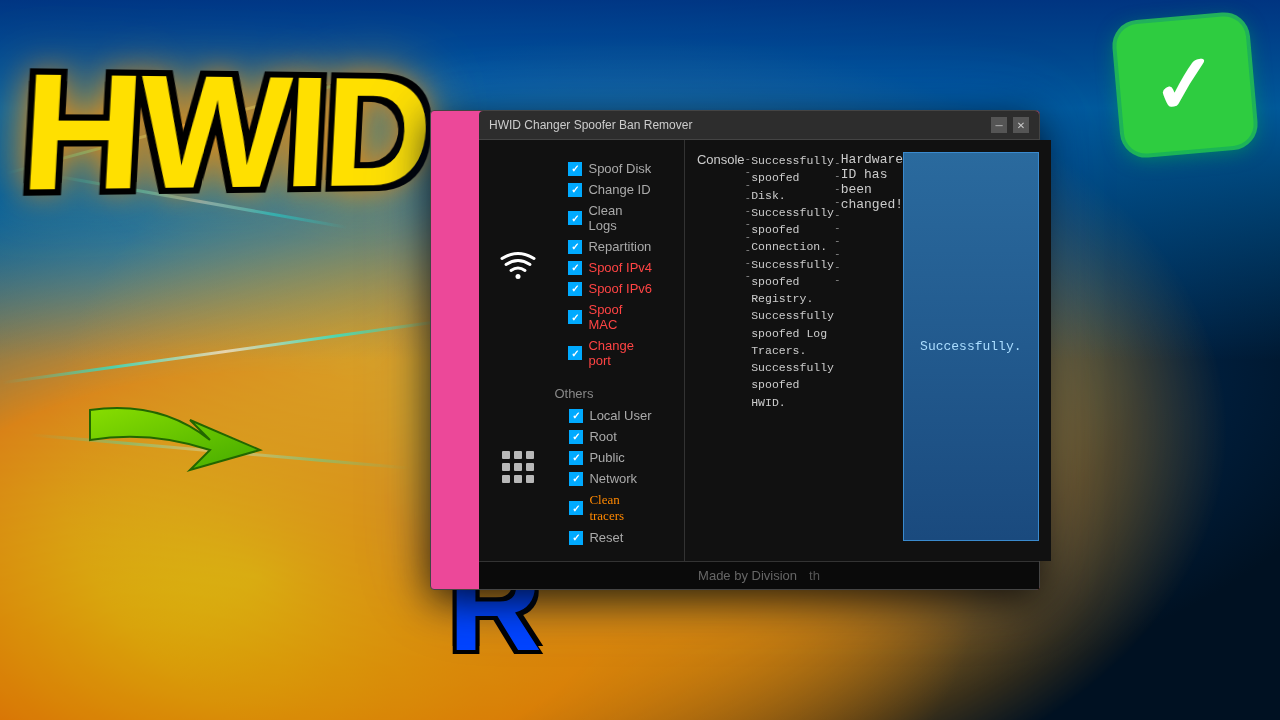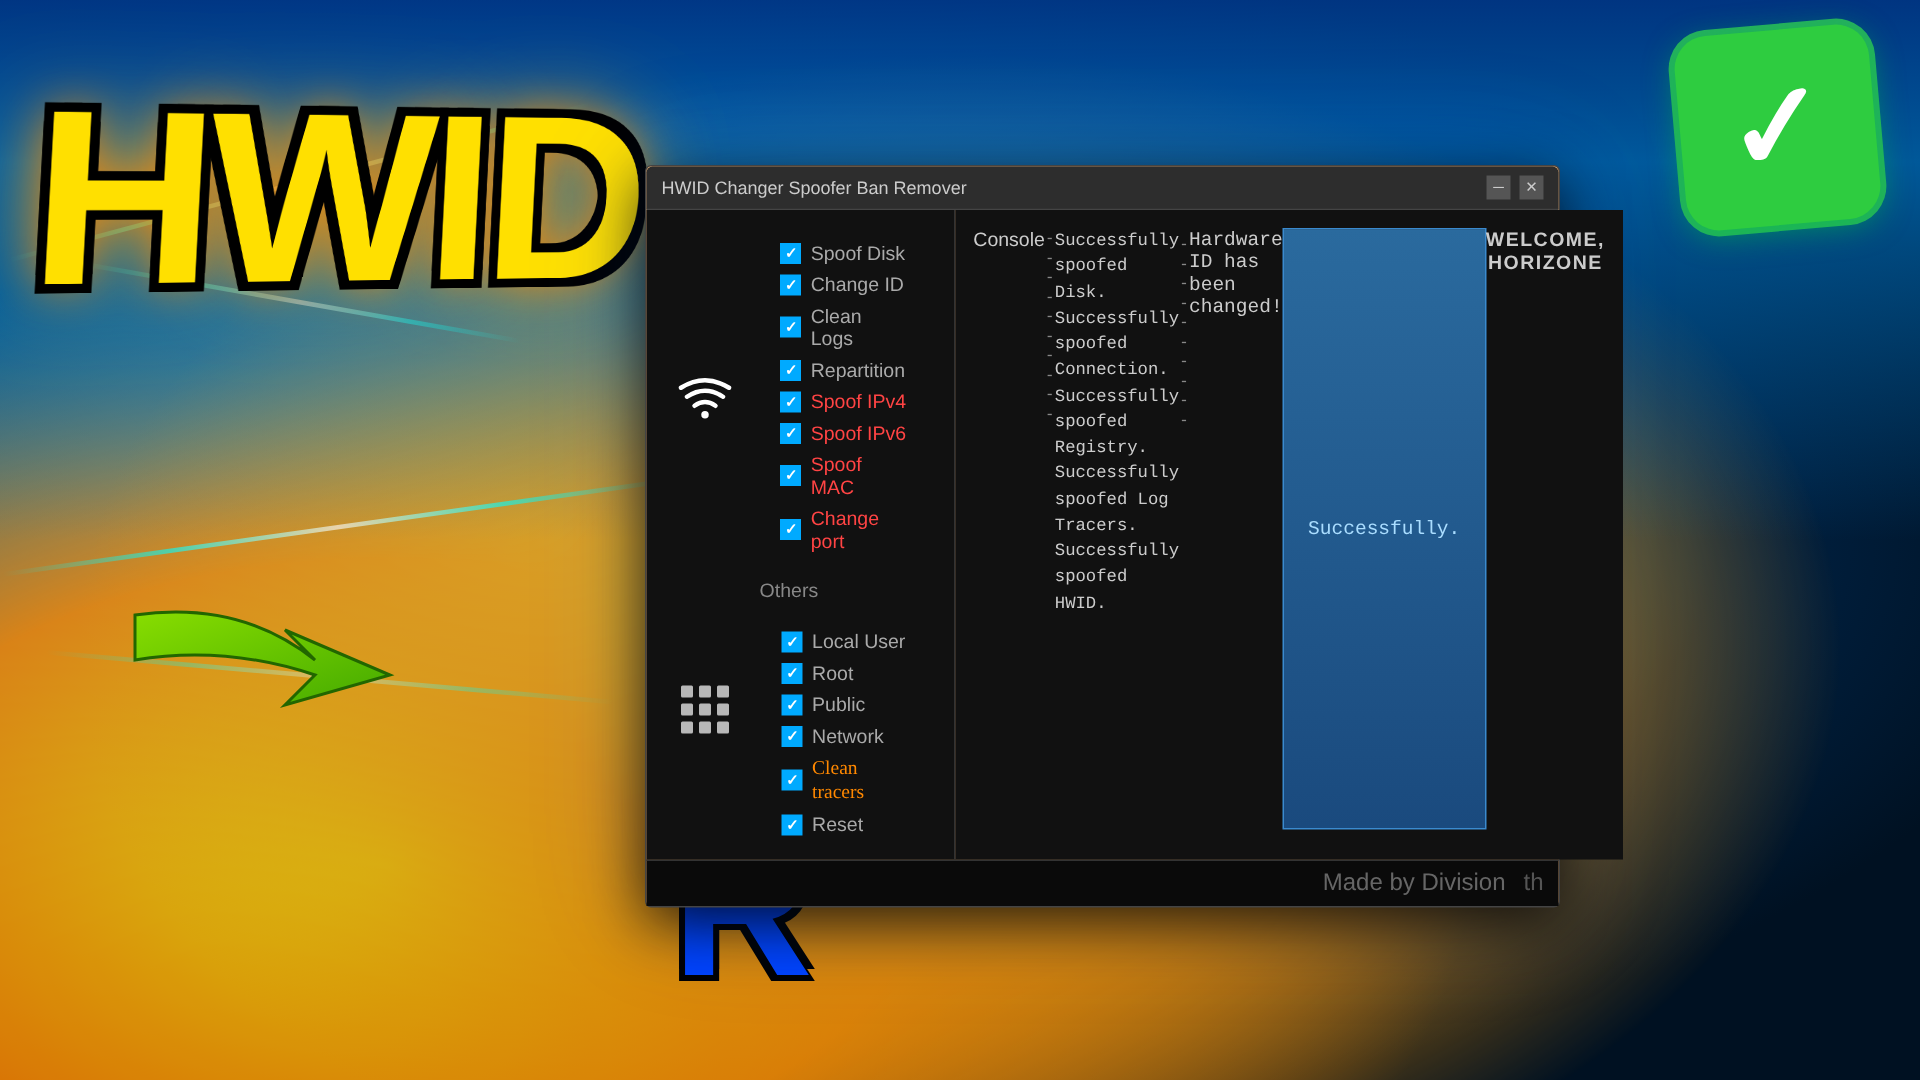--- a/index.html
+++ b/index.html
@@ -132,25 +132,26 @@
       font-weight: 900;
       line-height: 1;
     }
 
     
     .app-window {
       position: absolute;
       top: 110px;
       left: 430px;
       width: 610px;
-      background: #fdba74;
+      background: #ec4899;
       border: 1px solid #444;
       border-radius: 4px;
       z-index: 20;
       box-shadow: 0 10px 40px rgba(0,0,0,0.8), 0 0 80px rgba(0,100,255,0.2);
+      padding-left: 48px;
     }
 
     
     .title-bar {
       background: #2d2d2d;
       padding: 6px 10px;
       display: flex;
       align-items: center;
       justify-content: space-between;
       border-bottom: 1px solid #444;
@@ -317,24 +318,24 @@
       font-weight: bold;
       text-align: center;
       letter-spacing: 1px;
     }
 
     
     .bottom-bar {
       background: #0a0a0a;
       padding: 6px 10px;
       display: flex;
-      justify-content: flex-end;
+      justify-content: center;
       align-items: center;
       border-top: 1px solid #333;
-      font-size: 16px;
+      font-size: 13px;
       color: #666;
     }
 
     
     .wifi-svg { width: 40px; height: 35px; }
 
     
     .grid-svg { width: 36px; height: 36px; }
   </style>
 </head>
@@ -438,21 +439,21 @@
             <rect x="26" y="2" width="8" height="8" fill="white" opacity="0.7" rx="1"></rect>
             <rect x="2" y="14" width="8" height="8" fill="white" opacity="0.7" rx="1"></rect>
             <rect x="14" y="14" width="8" height="8" fill="white" opacity="0.7" rx="1"></rect>
             <rect x="26" y="14" width="8" height="8" fill="white" opacity="0.7" rx="1"></rect>
             <rect x="2" y="26" width="8" height="8" fill="white" opacity="0.7" rx="1"></rect>
             <rect x="14" y="26" width="8" height="8" fill="white" opacity="0.7" rx="1"></rect>
             <rect x="26" y="26" width="8" height="8" fill="white" opacity="0.7" rx="1"></rect>
           </svg>
         </div>
         <div>
-          <div style="color:#888; font-size:13px; margin-bottom:16px;">Others</div>
+          <div style="color:#888; font-size:13px; margin-bottom:4px;">Others</div>
           <div class="checklist-item">
             <div class="checkbox">✓</div>
             <span class="item-label">Local User</span>
           </div>
           <div class="checklist-item">
             <div class="checkbox">✓</div>
             <span class="item-label">Root</span>
           </div>
           <div class="checklist-item">
             <div class="checkbox">✓</div>
@@ -481,21 +482,20 @@
         <span>Successfully spoofed Disk.</span><br>
         <span>Successfully spoofed Connection.</span><br>
         <span>Successfully spoofed Registry.</span><br>
         <span>Successfully spoofed Log Tracers.</span><br>
         <span>Successfully spoofed HWID.</span>
       </div>
       <div class="console-divider2">----------</div>
       <div class="console-success-msg">Hardware ID has been changed!</div>
       <button class="success-button">Successfully.</button>
       <div class="progress-area"></div>
-      <div class="welcome-text">WELCOME, HORIZONE</div>
     </div>
   </div>
 
   <div class="bottom-bar">
     <span>Made by Division</span>
     <span style="color:#555;margin-left:12px;">th</span>
   </div>
 </div>
 
 </body></html>

